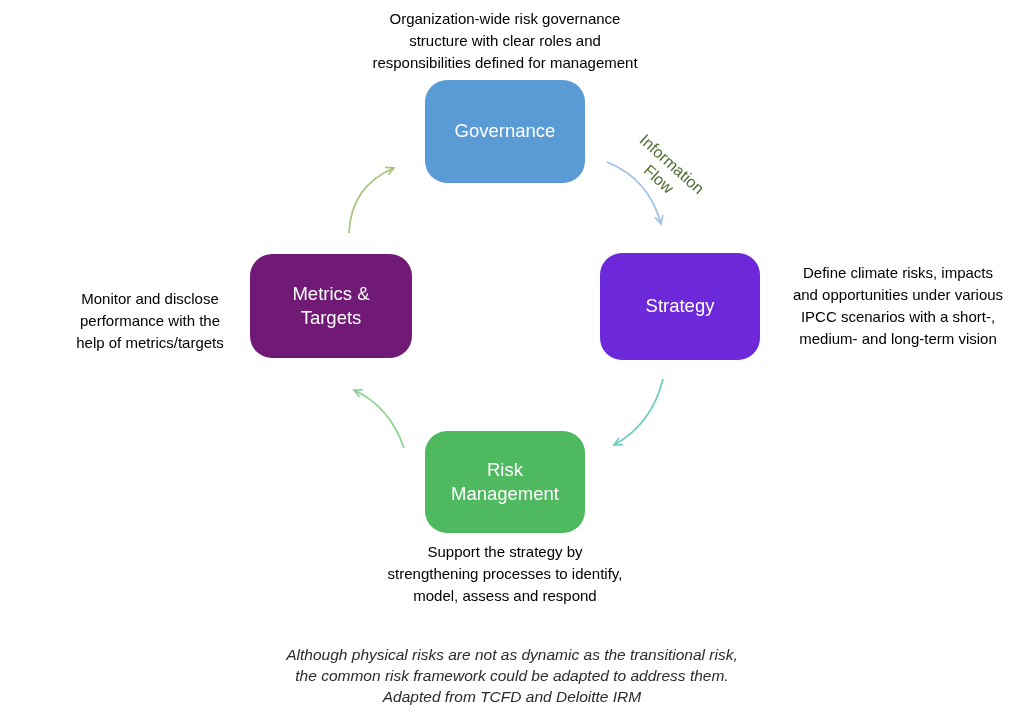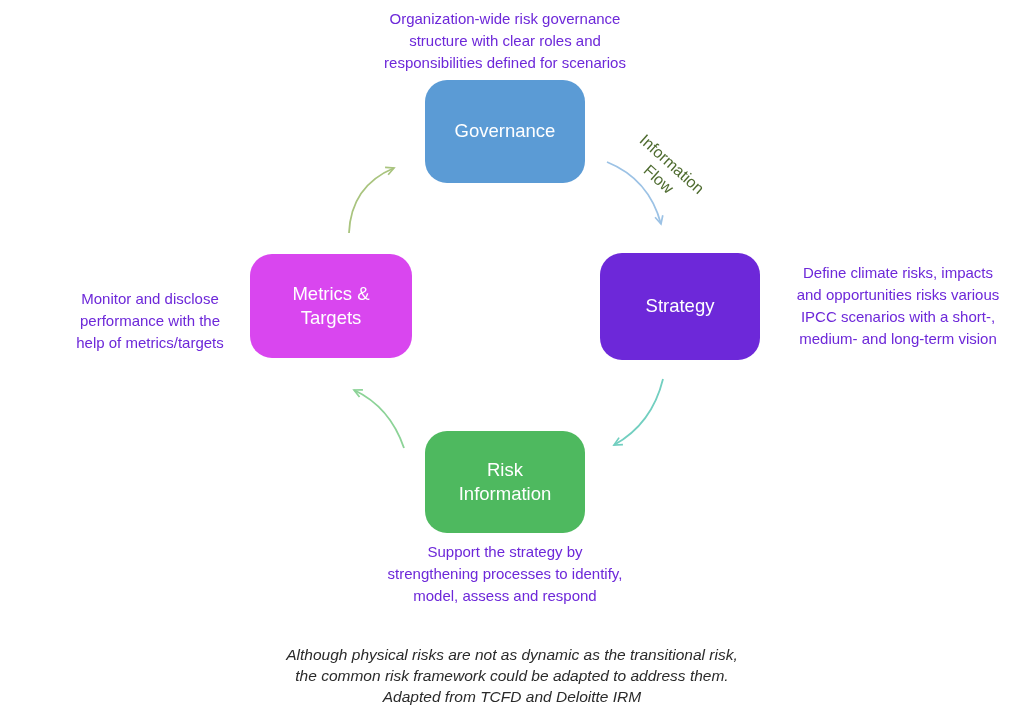--- a/index.html
+++ b/index.html
@@ -32,21 +32,21 @@
     text-align: center;
     color: #ffffff;
     font-size: 18.5px;
     line-height: 1.3;
     padding: 6px 24px;
     box-sizing: border-box;
   }
   .note {
     position: absolute;
     text-align: center;
-    color: #6d28d9;
+    color: #000000;
     font-size: 15px;
     line-height: 22px;
   }
   .note .line { white-space: nowrap; }
   .info-label {
     position: absolute;
     left: 600px;
     top: 152px;
     width: 130px;
     text-align: center;
@@ -97,36 +97,36 @@
 
   <div class="node" style="left: 425px; top: 80px; width: 160px; height: 103px; background: rgb(91, 155, 213);">
     <span>Governance</span>
   </div>
 
   <div class="node" style="left: 600px; top: 253px; width: 160px; height: 107px; background: #6d28d9;">
     <span>Strategy</span>
   </div>
 
   <div class="node" style="left: 425px; top: 431px; width: 160px; height: 102px; background: rgb(78, 185, 95);">
-    <span>Risk Information</span>
+    <span>Risk Management</span>
   </div>
 
-  <div class="node" style="left: 250px; top: 254px; width: 162px; height: 104px; background: #d946ef;">
+  <div class="node" style="left: 250px; top: 254px; width: 162px; height: 104px; background: #701a75;">
     <span>Metrics &amp; Targets</span>
   </div>
 
   <div class="note" style="left:305px; top:8px; width:400px;">
     <div class="line">Organization-wide risk governance</div>
     <div class="line">structure with clear roles and</div>
-    <div class="line">responsibilities defined for scenarios</div>
+    <div class="line">responsibilities defined for management</div>
   </div>
 
   <div class="note" style="left:773px; top:262px; width:250px;text-align:center;">
     <div class="line">Define climate risks, impacts</div>
-    <div class="line">and opportunities risks various</div>
+    <div class="line">and opportunities under various</div>
     <div class="line">IPCC scenarios with a short-,</div>
     <div class="line">medium- and long-term vision</div>
   </div>
 
   <div class="note" style="left:50px; top:268px; width:200px;margin-top:20px;">
     <div class="line">Monitor and disclose</div>
     <div class="line">performance with the</div>
     <div class="line">help of metrics/targets</div>
   </div>
 

